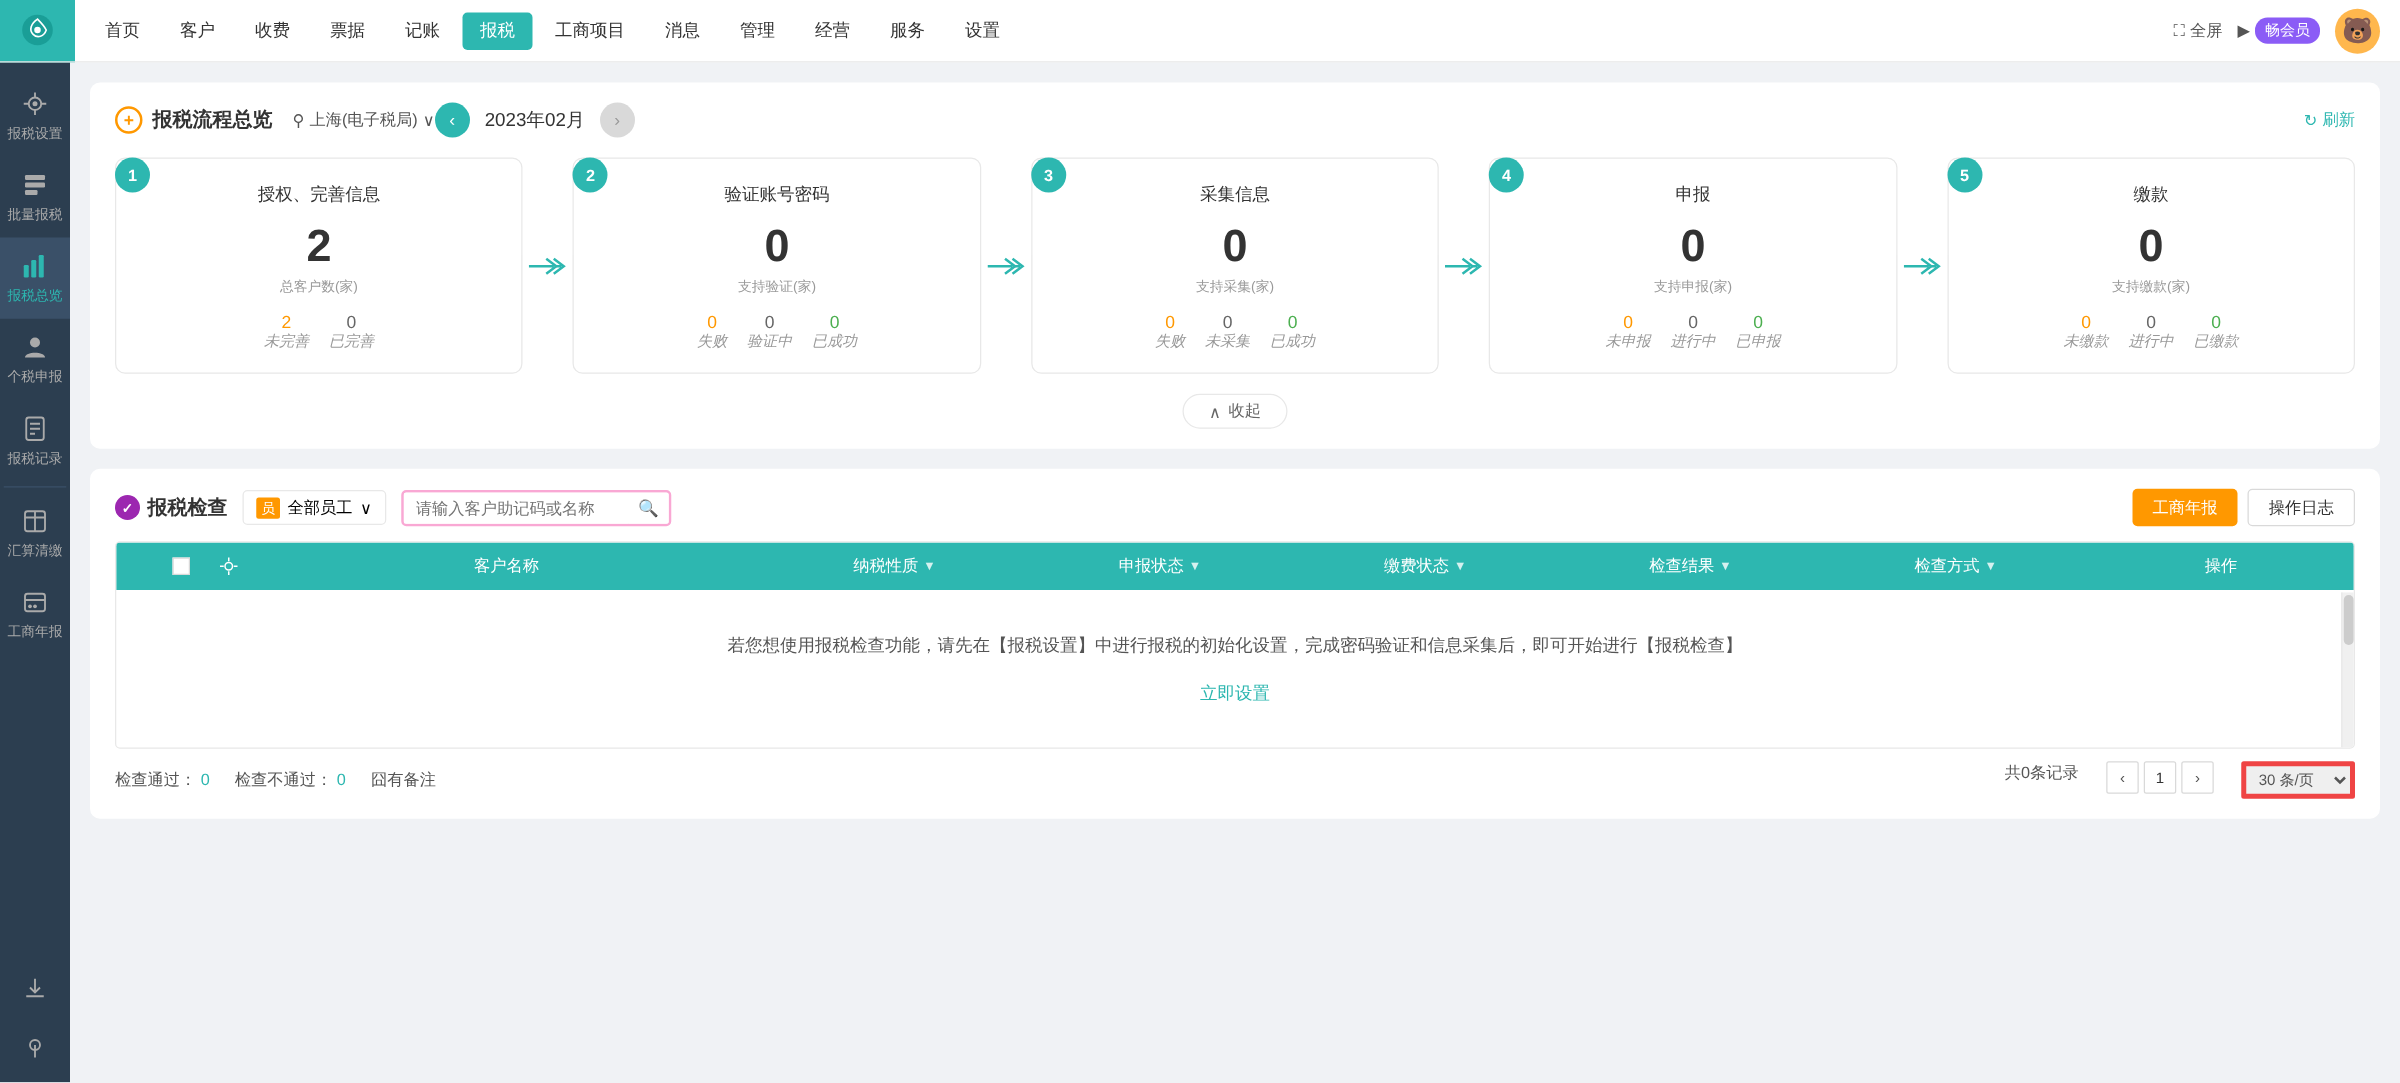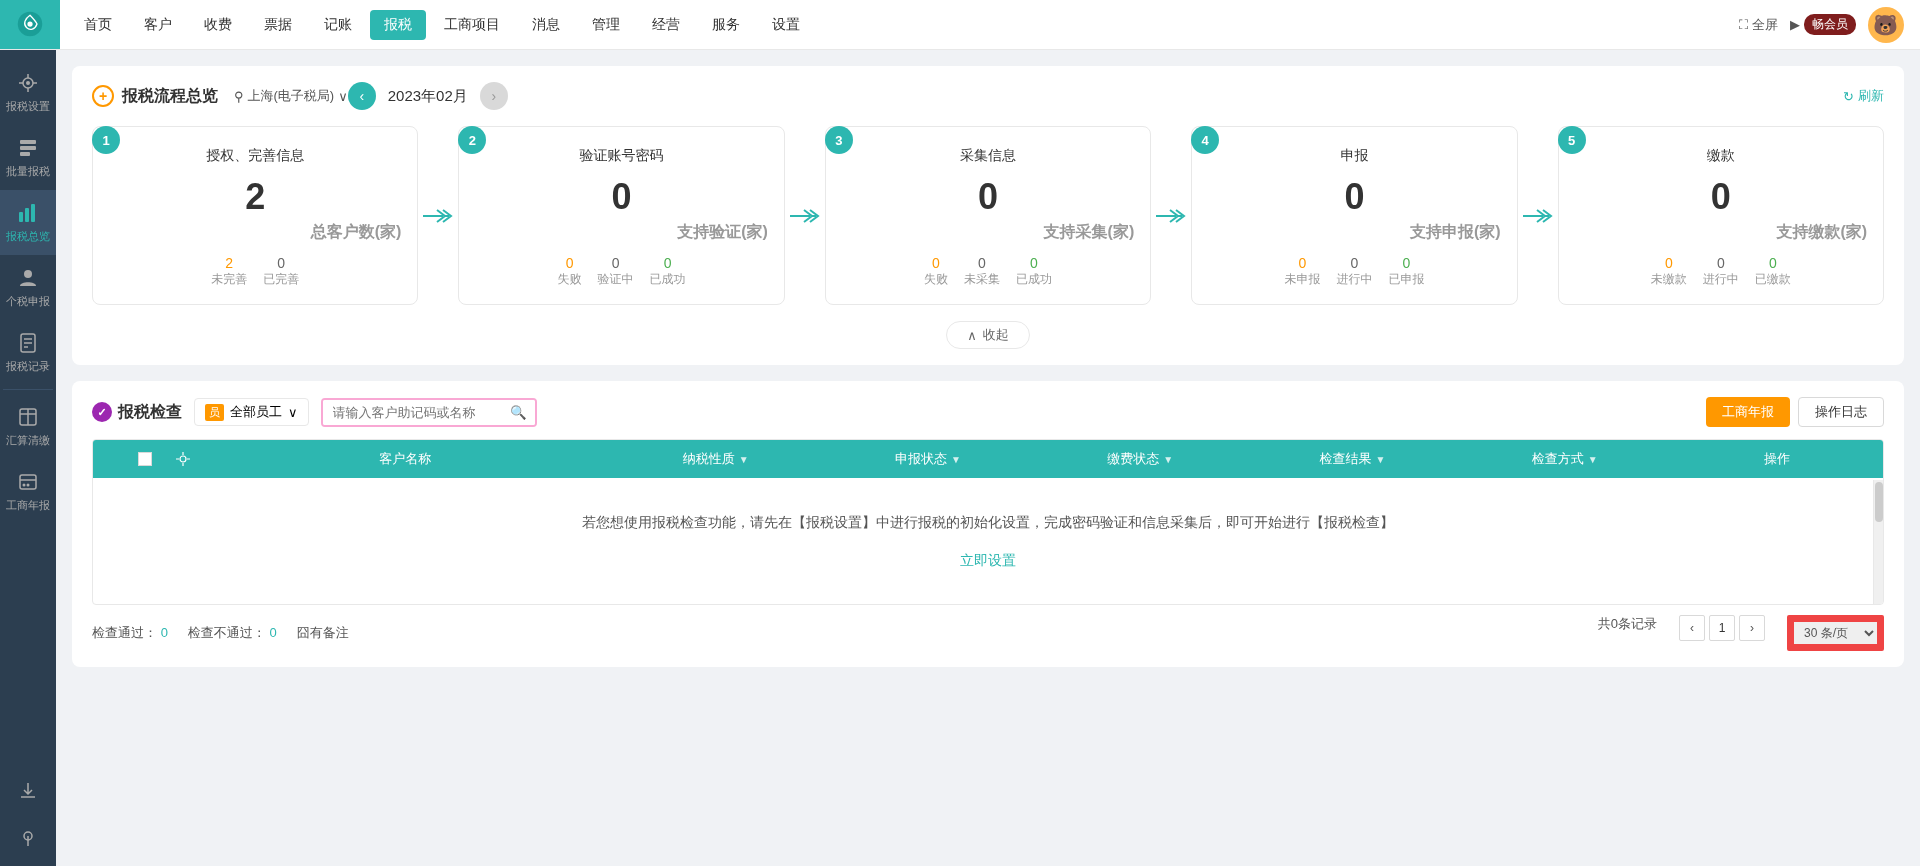--- a/index.html
+++ b/index.html
@@ -50,21 +50,21 @@
     }
     .nav-right-btn {
       display: flex;
       align-items: center;
       gap: 4px;
       cursor: pointer;
       font-size: 13px;
       color: #555;
     }
     .vip-badge {
-      background: #7f1d1d;
+      background: #8b5cf6;
       color: #fff;
       border-radius: 10px;
       padding: 2px 8px;
       font-size: 12px;
     }
     .avatar-img {
       width: 36px;
       height: 36px;
       border-radius: 50%;
       background: #ffb74d;
@@ -237,40 +237,39 @@
       margin-top: 4px;
     }
     .step-count {
       text-align: center;
       font-size: 36px;
       font-weight: bold;
       color: #333;
       line-height: 1.2;
     }
     .step-subtitle {
-      text-align: right;
-      font-size: 16px;
+      text-align: center;
+      font-size: 11px;
       color: #999;
       margin-top: 4px;
       margin-bottom: 12px;
-      font-weight: bold;
     }
     .step-stats {
       display: flex;
       justify-content: center;
       gap: 16px;
     }
     .stat-item {
       text-align: center;
     }
     .stat-num { font-size: 14px; }
     .stat-num.orange { color: #ff9800; }
     .stat-num.gray { color: #666; }
     .stat-num.green { color: #4caf50; }
-    .stat-label { font-size: 12px; color: #999; }
+    .stat-label { font-size: 12px; color: #999; font-style: italic; }
 
     
     .collapse-row {
       display: flex;
       justify-content: center;
       margin-top: 16px;
     }
     .collapse-btn {
       border: 1px solid #e8e8e8;
       border-radius: 20px;
@@ -466,21 +465,21 @@
       justify-content: center;
       cursor: pointer;
       font-size: 12px;
       border-radius: 2px;
     }
     .page-btn.current {
       background: #fff;
       color: #333;
     }
     .per-page-select {
-      border: 7px solid #ef4444;
+      border: 4px solid #ef4444;
       border-radius: 2px;
       padding: 3px 6px;
       font-size: 12px;
       color: #555;
       cursor: pointer;
     }
     .checkbox {
       width: 14px;
       height: 14px;
       border: 1px solid #d9d9d9;

